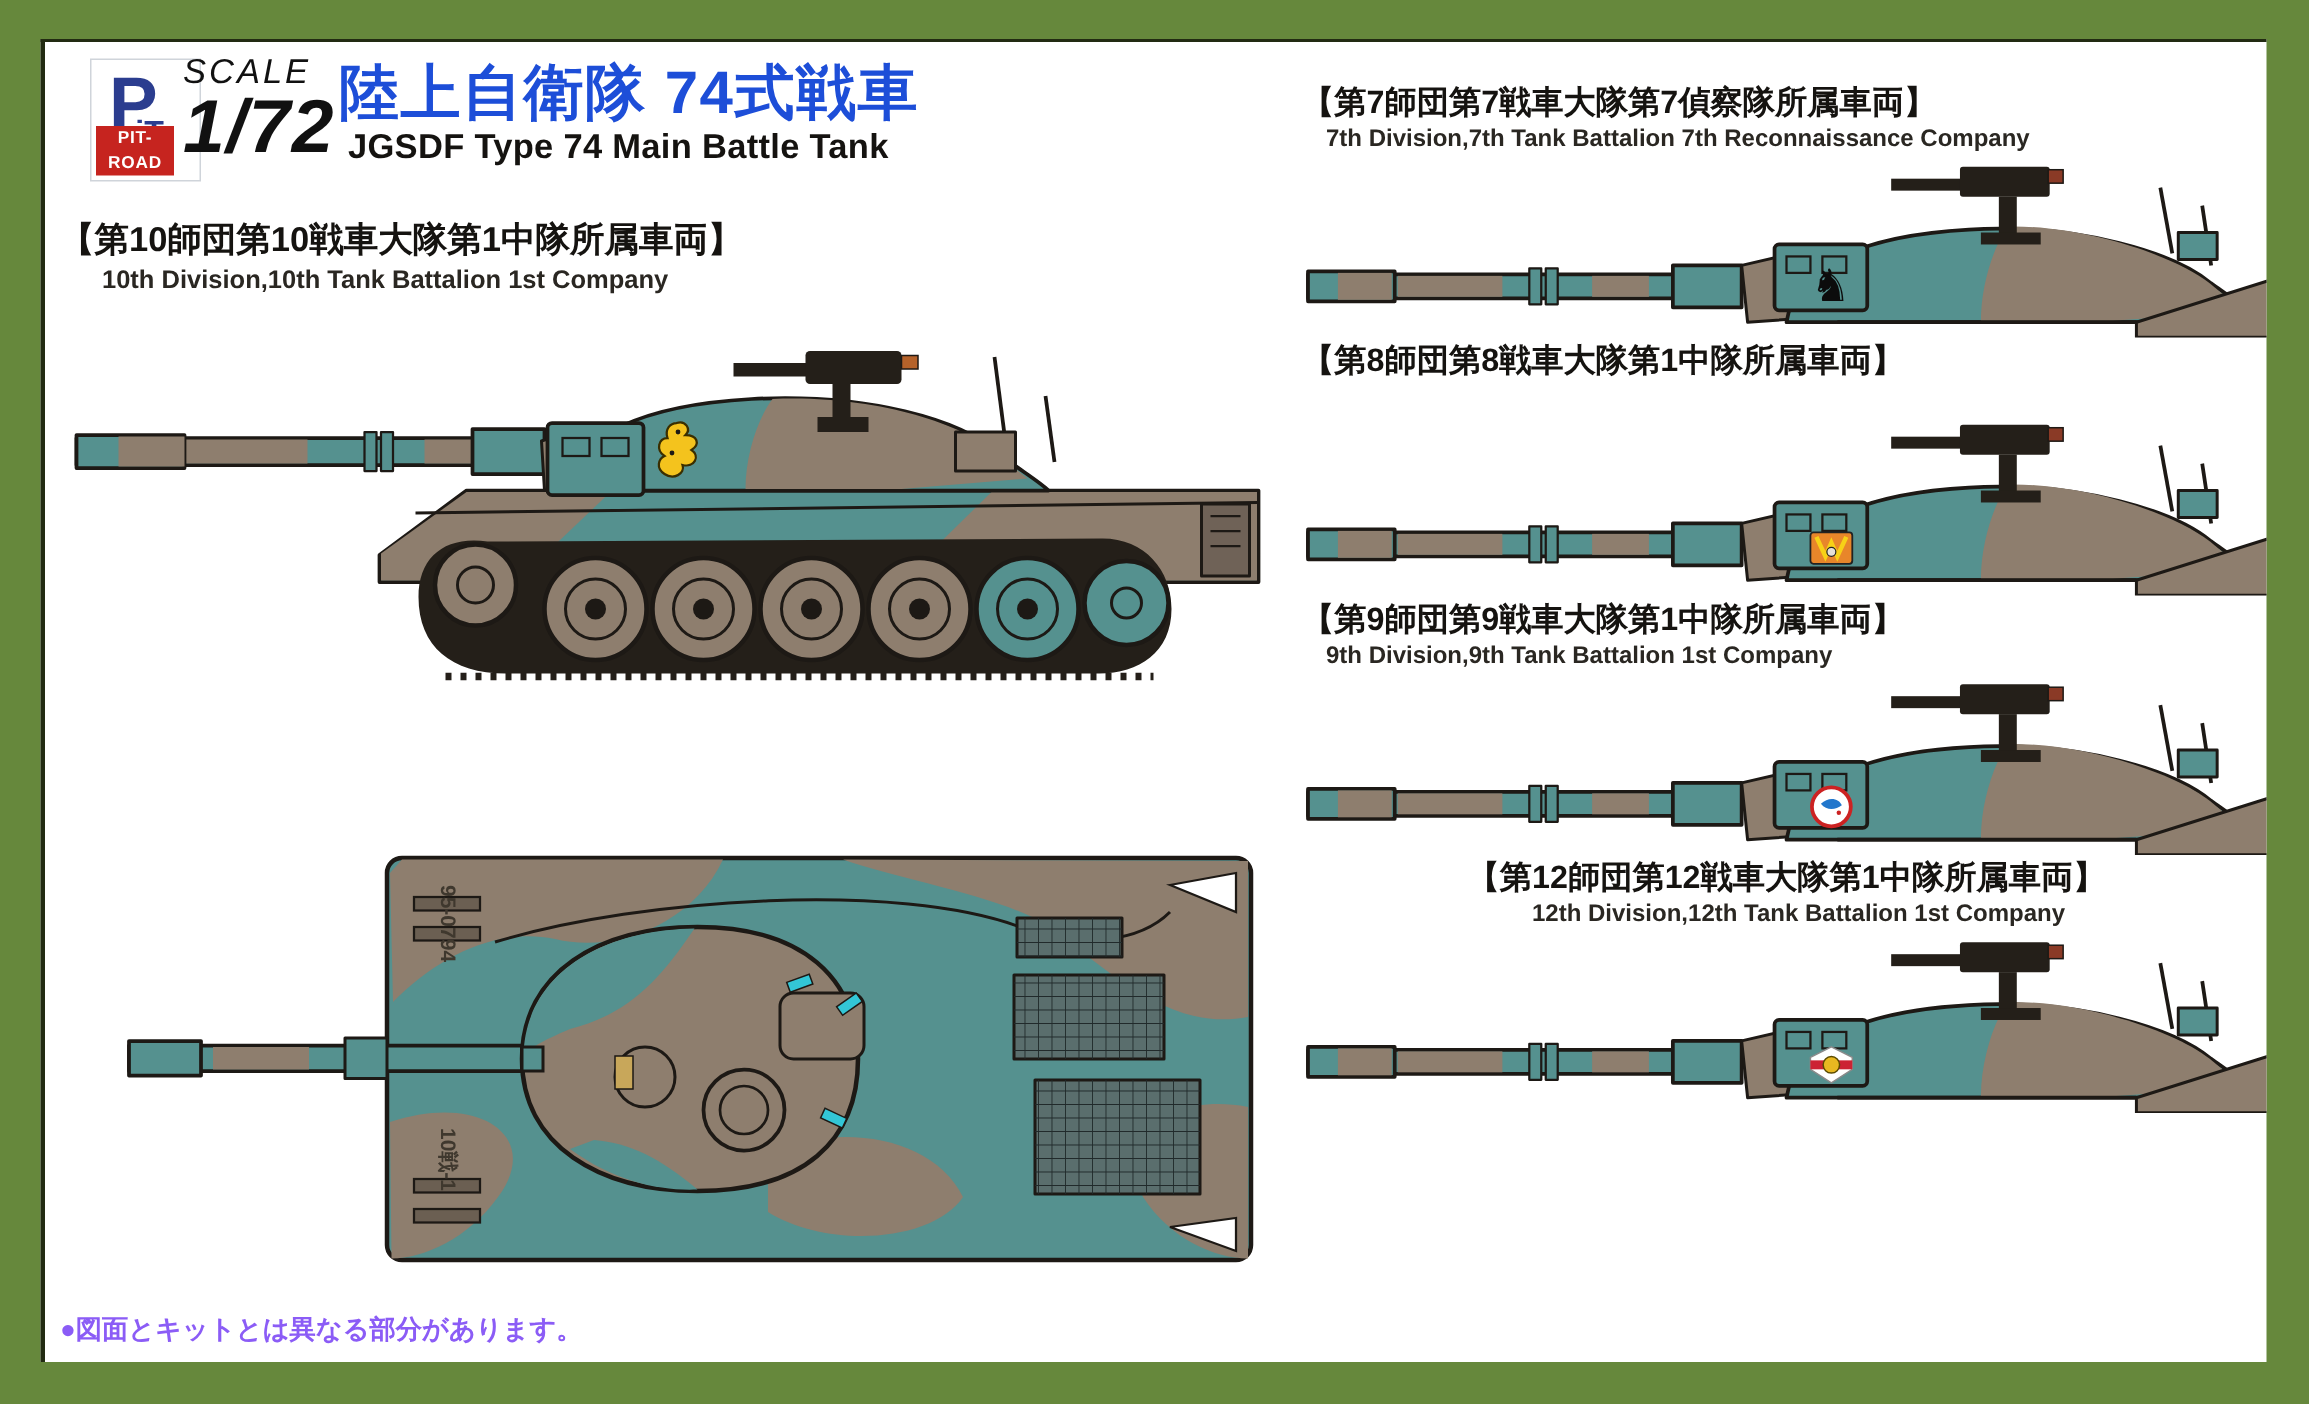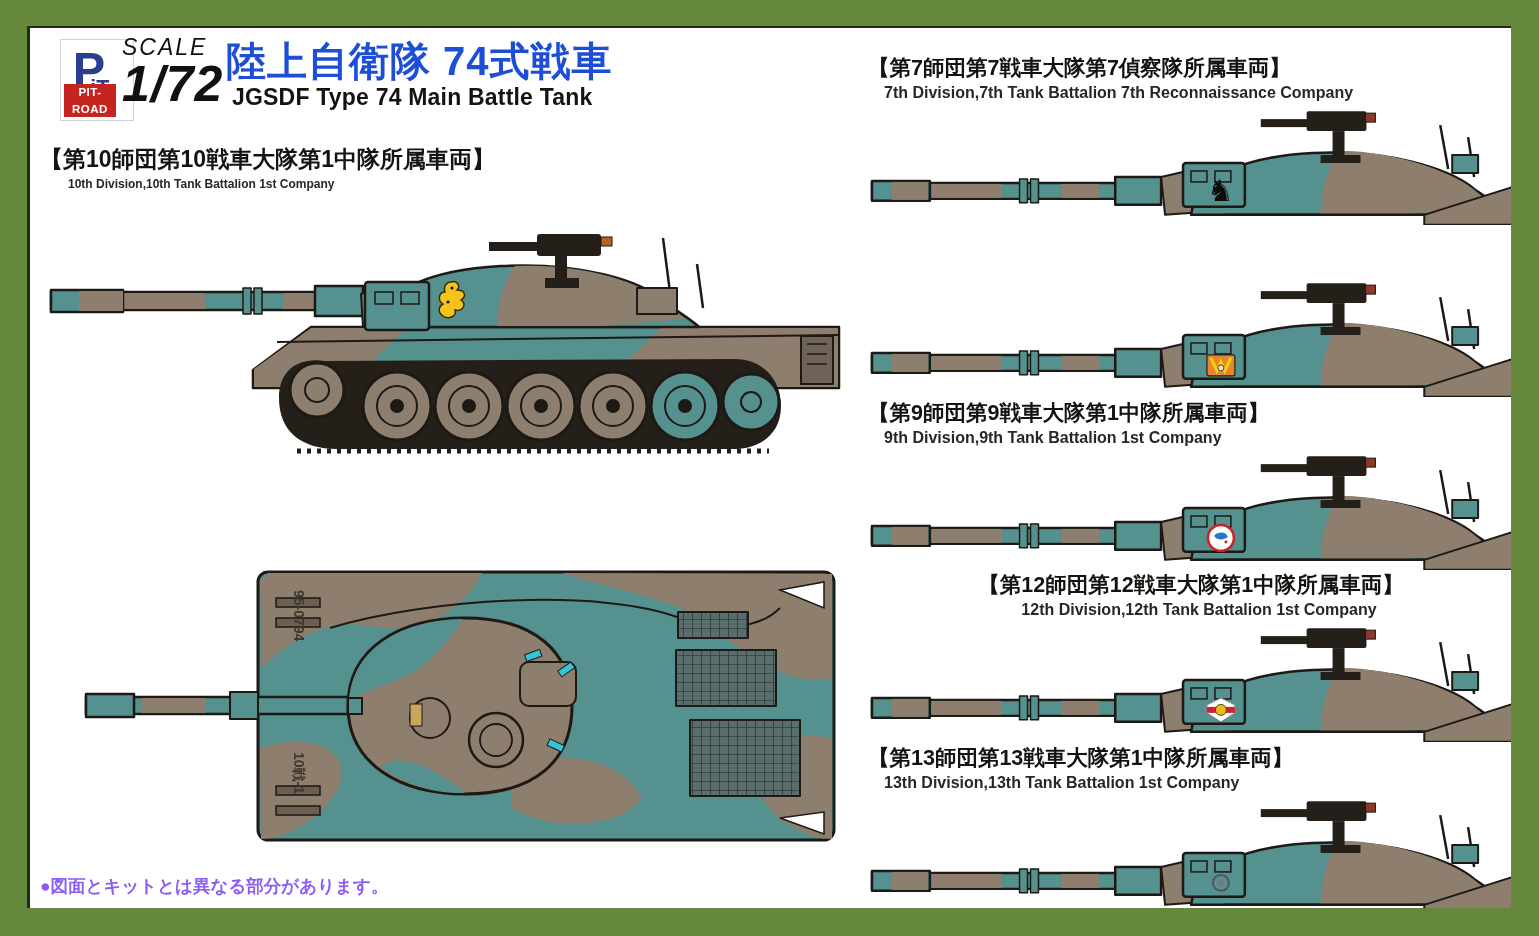--- a/index.html
+++ b/index.html
@@ -48,21 +48,21 @@
   .title-jp{
     position:absolute;left:196px;top:6px;
     font-size:40px;font-weight:900;color:#1d4ed8;letter-spacing:1px;
   }
   .title-en{
     position:absolute;left:202px;top:56px;
     font-size:23px;font-weight:bold;color:#151310;letter-spacing:.2px;
   }
   
   .h-jp{font-size:23px;font-weight:900;color:#151310;white-space:nowrap;}
-  .h-en{font-size:12px;font-weight:bold;color:#2a2722;white-space:nowrap;margin-left:28px;margin-top:2px;}
+  .h-en{font-size:17px;font-weight:bold;color:#2a2722;white-space:nowrap;margin-left:28px;margin-top:2px;}
   .main-head{position:absolute;left:10px;top:116px;}
   .variant{position:absolute;left:838px;width:646px;height:173px;}
   .variant .h-jp{font-size:21.5px;}
   .variant .h-en{font-size:16px;margin-left:16px;}
   .variant svg{position:absolute;left:2px;top:40px;}
   .note{
     position:absolute;left:10px;top:846px;
     font-size:17.5px;font-weight:bold;color:#8b5cf6;
   }
   svg{display:block;}
@@ -278,20 +278,21 @@
     <div class="h-en">7th Division,7th Tank Battalion 7th Reconnaissance Company</div>
     <svg width="643" height="132" viewBox="0 0 645 132">
       <use href="#vt"></use>
       <g transform="translate(340,86)">
         <text x="-2" y="22" font-size="30" fill="#0c0c0c">♞</text>
       </g>
     </svg>
   </div>
 
   <div class="variant" style="top:197px;">
+    <div class="h-jp">【第8師団第8戦車大隊第1中隊所属車両】</div>
     <svg width="643" height="132" viewBox="0 0 645 132">
       <use href="#vt"></use>
       <g transform="translate(338,90)">
         <rect x="0" y="0" width="28" height="21" rx="2" fill="#e8862a" stroke="#222" stroke-width="1.2"></rect>
         <path d="M4,3 L10,16 L14,7 L18,16 L24,3" fill="none" stroke="#f7d117" stroke-width="3"></path>
         <circle cx="14" cy="13" r="3" fill="#e5e0d6" stroke="#222" stroke-width="0.8"></circle>
       </g>
     </svg>
   </div>
 
@@ -314,27 +315,16 @@
     <svg width="643" height="132" viewBox="0 0 645 132">
       <use href="#vt"></use>
       <g transform="translate(338,88)">
         <path d="M0,7 L14,0 L28,7 L28,15 L14,24 L0,15 Z" fill="#ffffff" stroke="#8a8a8a" stroke-width="1"></path>
         <rect x="0" y="9" width="28" height="6" fill="#cc2233"></rect>
         <circle cx="14" cy="12" r="5.5" fill="#e8b821" stroke="#5a4a00" stroke-width="1"></circle>
       </g>
     </svg>
   </div>
 
-  <div class="variant" style="top:715px;">
-    <div class="h-jp">【第13師団第13戦車大隊第1中隊所属車両】</div>
-    <div class="h-en">13th Division,13th Tank Battalion 1st Company</div>
-    <svg width="643" height="132" viewBox="0 0 645 132">
-      <use href="#vt"></use>
-      <g transform="translate(352,100)">
-        <circle cx="0" cy="0" r="8" fill="none" stroke="#555" stroke-width="2"></circle>
-        <circle cx="0" cy="0" r="3" fill="#777"></circle>
-      </g>
-    </svg>
-  </div>
 
   <div class="note">●図面とキットとは異なる部分があります。</div>
 
 </div>
 
 </body></html>

